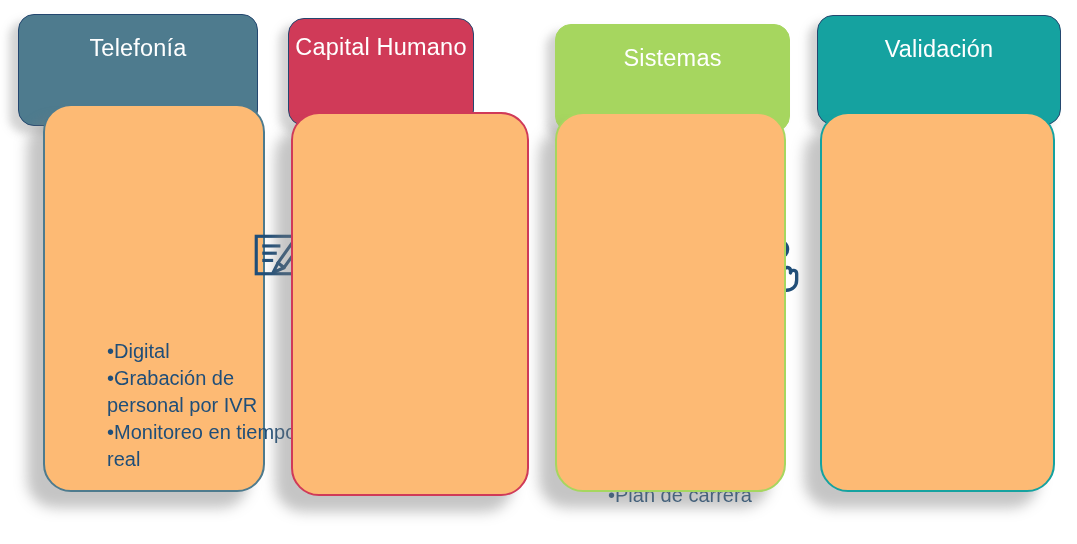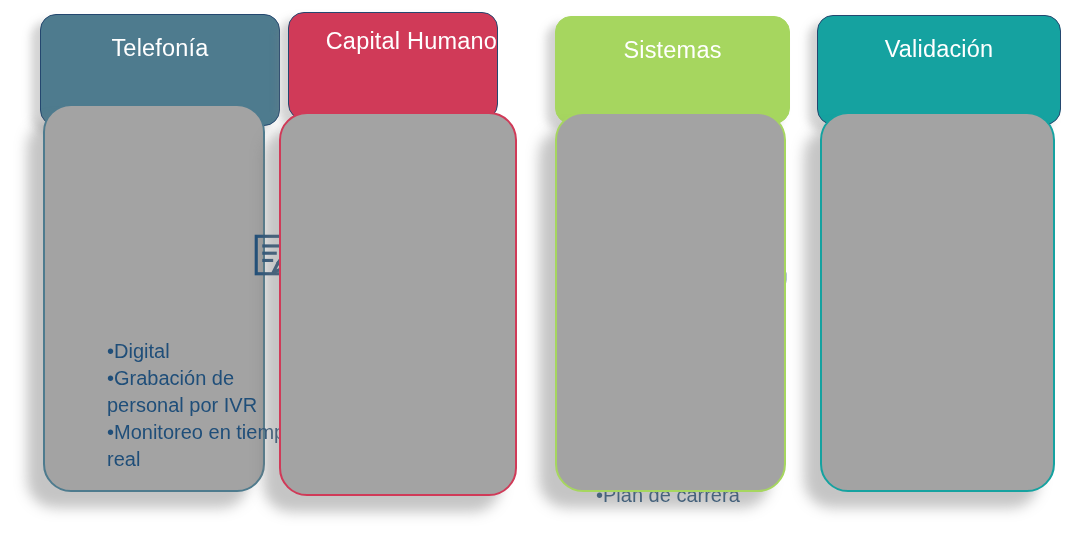--- a/index.html
+++ b/index.html
@@ -17,47 +17,47 @@
     display:flex;justify-content:center;align-items:flex-start;
     box-sizing:border-box;
   }
   .tab .title{
     color:#ffffff;font-size:23.5px;font-weight:400;letter-spacing:.2px;
     margin-top:20px;white-space:nowrap;
   }
 
   
   .panel{
-    position:absolute;z-index:2;background:#a3a3a3;border-radius:28px;
+    position:absolute;z-index:2;background:#fdba74;border-radius:28px;
     border:2px solid var(--brd);box-sizing:border-box;
     box-shadow:-16px 16px 13px rgba(127,127,127,0.45);
   }
 
   .icon{position:absolute;color:var(--ink);}
   .icon svg{display:block;}
 
   .content{position:absolute;color:var(--ink);font-size:20px;line-height:27px;}
   ul.items{list-style:none;margin:0;padding:0;}
 
   
   ul.items.tight li::before{content:"\2022";}
 
   
-  .card.c1 .tab{left:40px;top:14px;width:240px;height:112px;}
+  .card.c1 .tab{left:18px;top:14px;width:240px;height:112px;}
   .card.c1 .panel{left:43px;top:104px;width:222px;height:388px;}
   .card.c1 .icon{left:204px;top:117px;width:58px;height:58px;}
   .card.c1 .content{left:62px;top:232px;width:192px;}
 
-  .card.c2 .tab{left:288px;top:12px;width:210px;height:108px;justify-content:flex-end;}
+  .card.c2 .tab{left:288px;top:18px;width:186px;height:108px;}
   .card.c2 .tab .title{margin-top:15px;}
-  .card.c2 .panel{left:279px;top:112px;width:238px;height:384px;}
+  .card.c2 .panel{left:291px;top:112px;width:238px;height:384px;}
   .card.c2 .icon{left:452px;top:121px;width:62px;height:62px;}
   .card.c2 .content{left:315px;top:206px;width:187px;}
 
-  .card.c3 .tab{left:555px;top:16px;width:235px;height:108px;}
+  .card.c3 .tab{left:555px;top:24px;width:235px;height:108px;}
   .card.c3 .panel{left:555px;top:112px;width:231px;height:380px;}
 
   .card.c4 .tab{left:817px;top:15px;width:244px;height:110px;}
   .card.c4 .panel{left:820px;top:112px;width:235px;height:380px;}
 </style>
 </head>
 <body style="--ink: #1F4E79;">
 
 <div class="stage">
 

